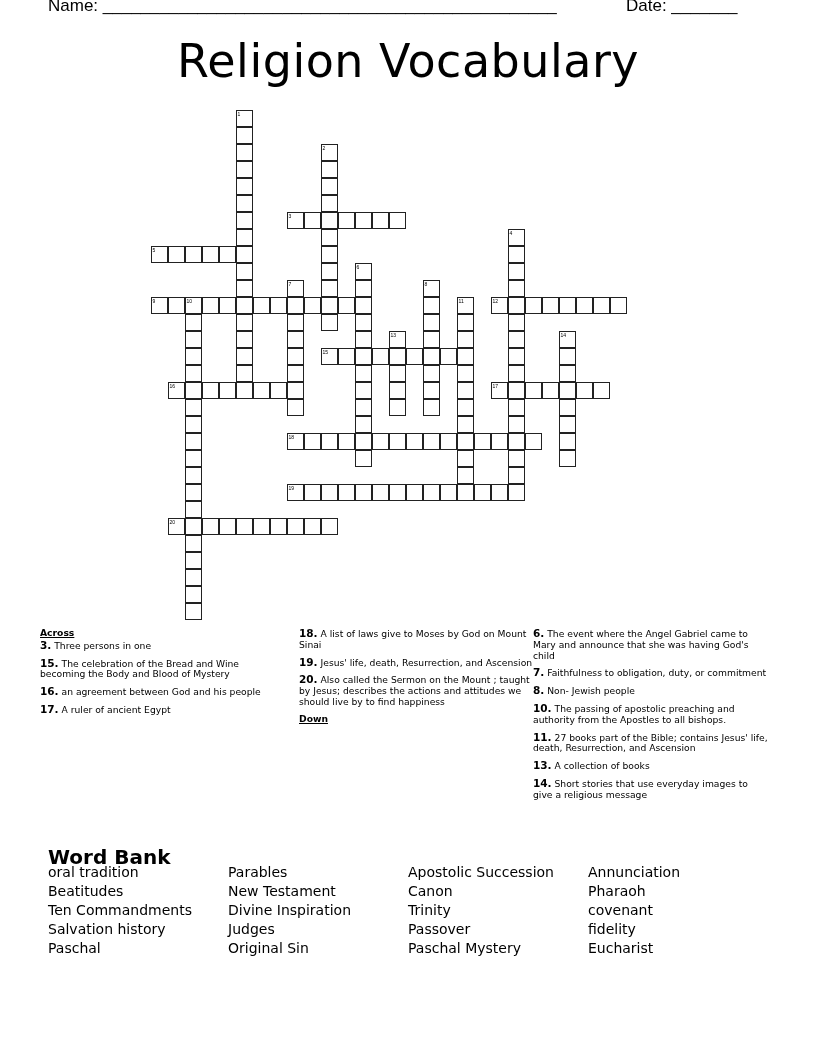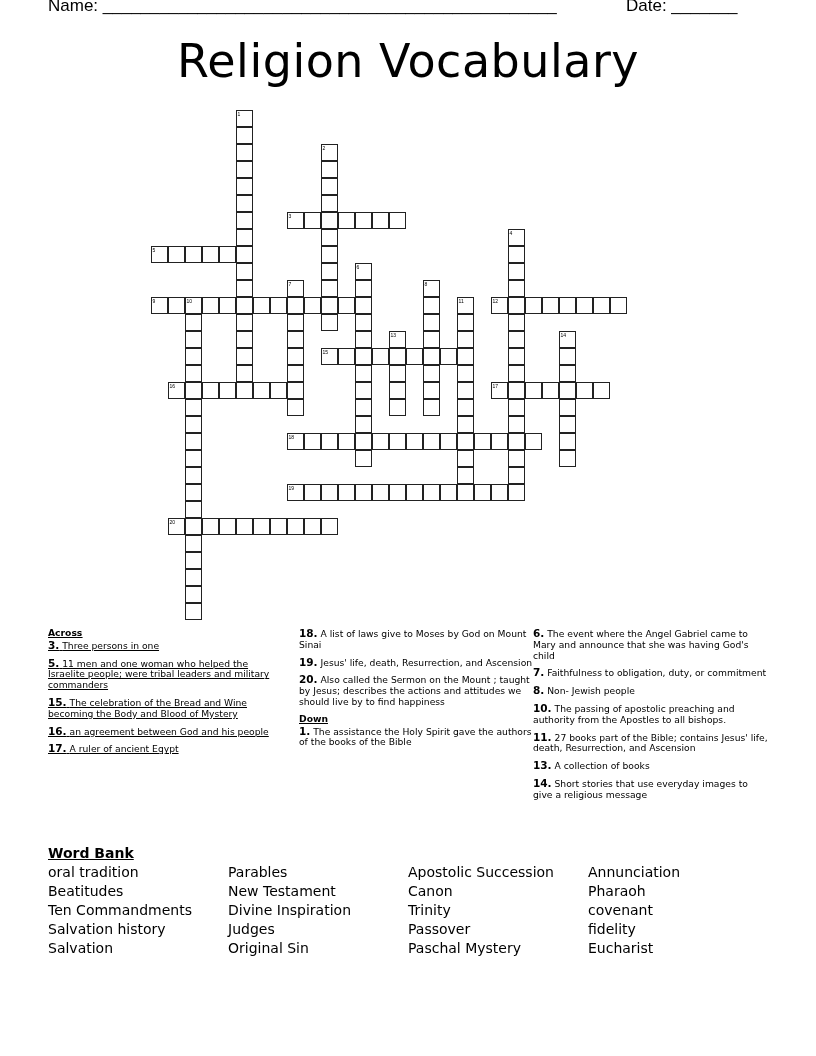--- a/index.html
+++ b/index.html
@@ -7,25 +7,25 @@
   .hdr { position:absolute; top:-4px; left:48px; font-family:"Liberation Sans", sans-serif; font-size:17px; white-space:nowrap; }
   .hdr .date { position:absolute; left:578px; top:0; }
   .title { position:absolute; top:34px; left:0; width:816px; text-align:center; font-family:"DejaVu Sans", sans-serif; font-size:46px; letter-spacing:0.5px; }
   .grid { position:absolute; left:151px; top:110px; width:500px; height:520px; }
   .cell { position:absolute; width:17px; height:17px; box-sizing:border-box; border:1px solid #222; background:#fff; margin-left:-0.5px; margin-top:-0.5px; }
   .cell .num { position:absolute; top:0; left:1px; font-family:"Liberation Sans", sans-serif; font-size:5px; line-height:6px; }
   .clues { position:absolute; top:628px; font-family:"DejaVu Sans", sans-serif; font-size:9.2px; line-height:10.8px; }
   .clues .hd { font-weight:bold; text-decoration:underline; margin-bottom:1px; }
   .clue { margin-bottom:6px; }
   .clue b { font-size:10.5px; }
-  .col1 { left:48px; width:225px;text-decoration:underline; }
+  .col1 { left:40px; width:225px; }
   .col2 { left:291px; width:238px;margin-left:8px; }
   .col3 { left:533px; width:235px; }
   .wb { position:absolute; top:845px; left:48px; font-family:"DejaVu Sans", sans-serif; font-size:14px; }
-  .wb .hd { font-weight:bold; text-decoration:underline; font-size:14px; height:18px;text-align:right; }
+  .wb .hd { font-weight:bold; font-size:20px; height:18px;text-align:right; }
   .wb .wcol { position:absolute; top:18px; width:180px; }
   .wb .w { height:19px; line-height:19px; white-space:nowrap; }
 </style>
 </head>
 <body>
 
 <div class="hdr">
   <span>Name: ________________________________________________</span>
   <span class="date">Date: _______</span>
 </div>
@@ -261,52 +261,50 @@
     <div class="cell" style="left: 102px; top: 408px;"></div>
     <div class="cell" style="left: 119px; top: 408px;"></div>
     <div class="cell" style="left: 136px; top: 408px;"></div>
     <div class="cell" style="left: 153px; top: 408px;"></div>
     <div class="cell" style="left: 170px; top: 408px;"></div>
   </div>
 
 <div class="clues col1">
   <div class="hd">Across</div>
   <div class="clue"><b>3.</b> <span>Three persons in one</span></div>
-  <div class="clue"><b>5.</b> <span>11 men and one woman who helped the Israelite people; were tribal leaders and military commanders</span></div>
   <div class="clue"><b>15.</b> <span>The celebration of the Bread and Wine becoming the Body and Blood of Mystery</span></div>
   <div class="clue"><b>16.</b> <span>an agreement between God and his people</span></div>
   <div class="clue"><b>17.</b> <span>A ruler of ancient Egypt</span></div>
 </div>
 
 <div class="clues col2">
   <div class="clue"><b>18.</b> <span>A list of laws give to Moses by God on Mount Sinai</span></div>
   <div class="clue"><b>19.</b> <span>Jesus' life, death, Resurrection, and Ascension</span></div>
   <div class="clue"><b>20.</b> <span>Also called the Sermon on the Mount ; taught by Jesus; describes the actions and attitudes we should live by to find happiness</span></div>
   <div class="hd">Down</div>
-  <div class="clue"><b>1.</b> <span>The assistance the Holy Spirit gave the authors of the books of the Bible</span></div>
 </div>
 
 <div class="clues col3">
   <div class="clue"><b>6.</b> <span>The event where the Angel Gabriel came to Mary and announce that she was having God's child</span></div>
   <div class="clue"><b>7.</b> <span>Faithfulness to obligation, duty, or commitment</span></div>
   <div class="clue"><b>8.</b> <span>Non- Jewish people</span></div>
   <div class="clue"><b>10.</b> <span>The passing of apostolic preaching and authority from the Apostles to all bishops.</span></div>
   <div class="clue"><b>11.</b> <span>27 books part of the Bible; contains Jesus' life, death, Resurrection, and Ascension</span></div>
   <div class="clue"><b>13.</b> <span>A collection of books</span></div>
   <div class="clue"><b>14.</b> <span>Short stories that use everyday images to give a religious message</span></div>
 </div>
 
 <div class="wb">
   <div class="hd">Word Bank</div>
   <div class="wcol" style="left:0">
     <div class="w">oral tradition</div>
     <div class="w">Beatitudes</div>
     <div class="w">Ten Commandments</div>
     <div class="w">Salvation history</div>
-    <div class="w">Salvation</div>
+    <div class="w">Paschal</div>
   </div>
   <div class="wcol" style="left:180px">
     <div class="w">Parables</div>
     <div class="w">New Testament</div>
     <div class="w">Divine Inspiration</div>
     <div class="w">Judges</div>
     <div class="w">Original Sin</div>
   </div>
   <div class="wcol" style="left:360px">
     <div class="w">Apostolic Succession</div>

